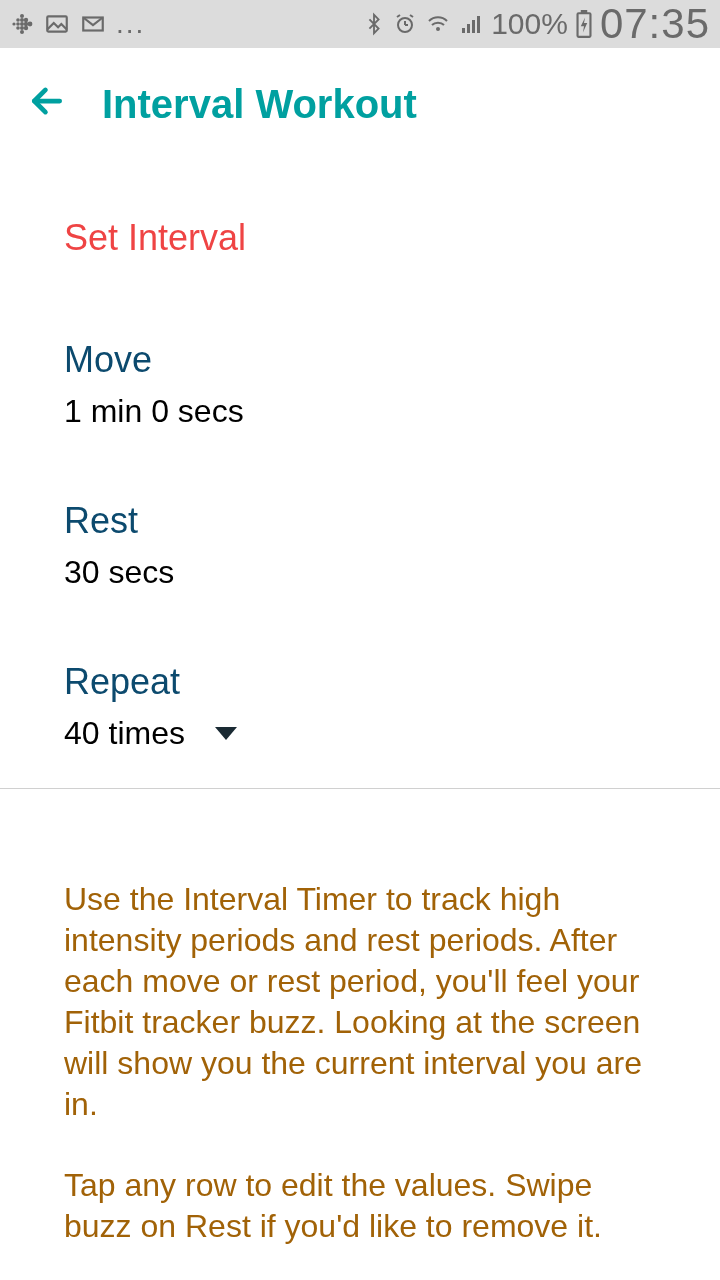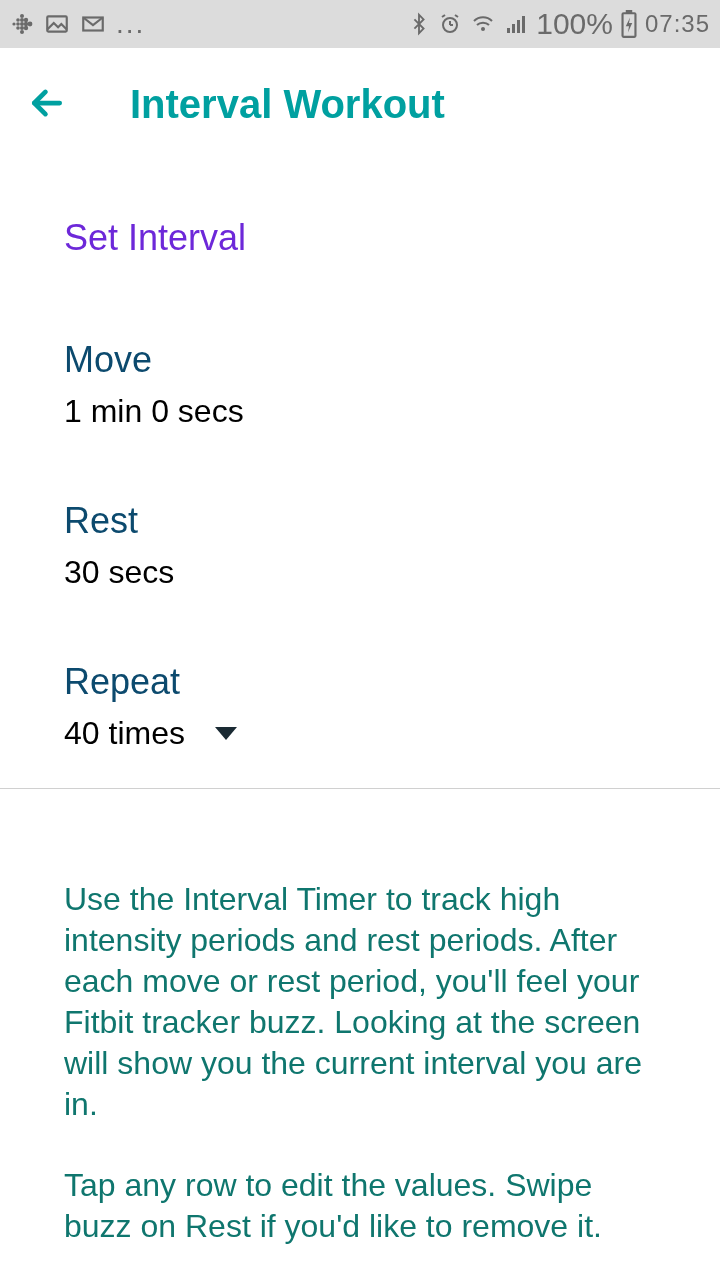--- a/index.html
+++ b/index.html
@@ -9,40 +9,40 @@
     background: #dcdcdc;
     display: flex;
     align-items: center;
     justify-content: space-between;
     padding: 0 10px;
     color: #6a6a6a;
     font-size: 26px;
   }
   .status-left { display: flex; align-items: center; gap: 10px; }
   .status-right { display: flex; align-items: center; gap: 8px; }
-  .status-right .clock { font-size: 24px; letter-spacing: 1px; }
+  .status-right .clock { font-size: 42px; letter-spacing: 1px; }
   .ico { display: inline-flex; align-items: center; justify-content: center; }
   .ico svg { display: block; }
   .app-header {
     display: flex;
-    align-items: center;
+    align-items: flex-start;
     padding: 34px 24px 34px 28px;
-    gap: 64px;
+    gap: 36px;
   }
   .app-header .title {
     color: #00a0a0;
     font-size: 40px;
     font-weight: 600;
   }
   .back-arrow { color: #00a0a0; }
   .section {
     padding: 0 64px;
   }
   .section-header {
-    color: #6d28d9;
+    color: #ef4444;
     font-size: 36px;
     font-weight: 500;
     padding-top: 56px;
     padding-bottom: 10px;
   }
   .setting-row {
     padding-top: 70px;
   }
   .setting-label {
     color: #0c4a6e;
@@ -68,21 +68,21 @@
   .divider {
     height: 1px;
     background: #d0d0d0;
     margin-top: 36px;
     width: 100%;
   }
   .info-block {
     padding: 90px 64px 0 64px;
   }
   .info-text {
-    color: #0f766e;
+    color: #a16207;
     font-size: 32px;
     line-height: 1.28;
     margin-bottom: 40px;
   }
 </style>
 </head>
 <body>
 
 <div class="status-bar">
   <div class="status-left">

